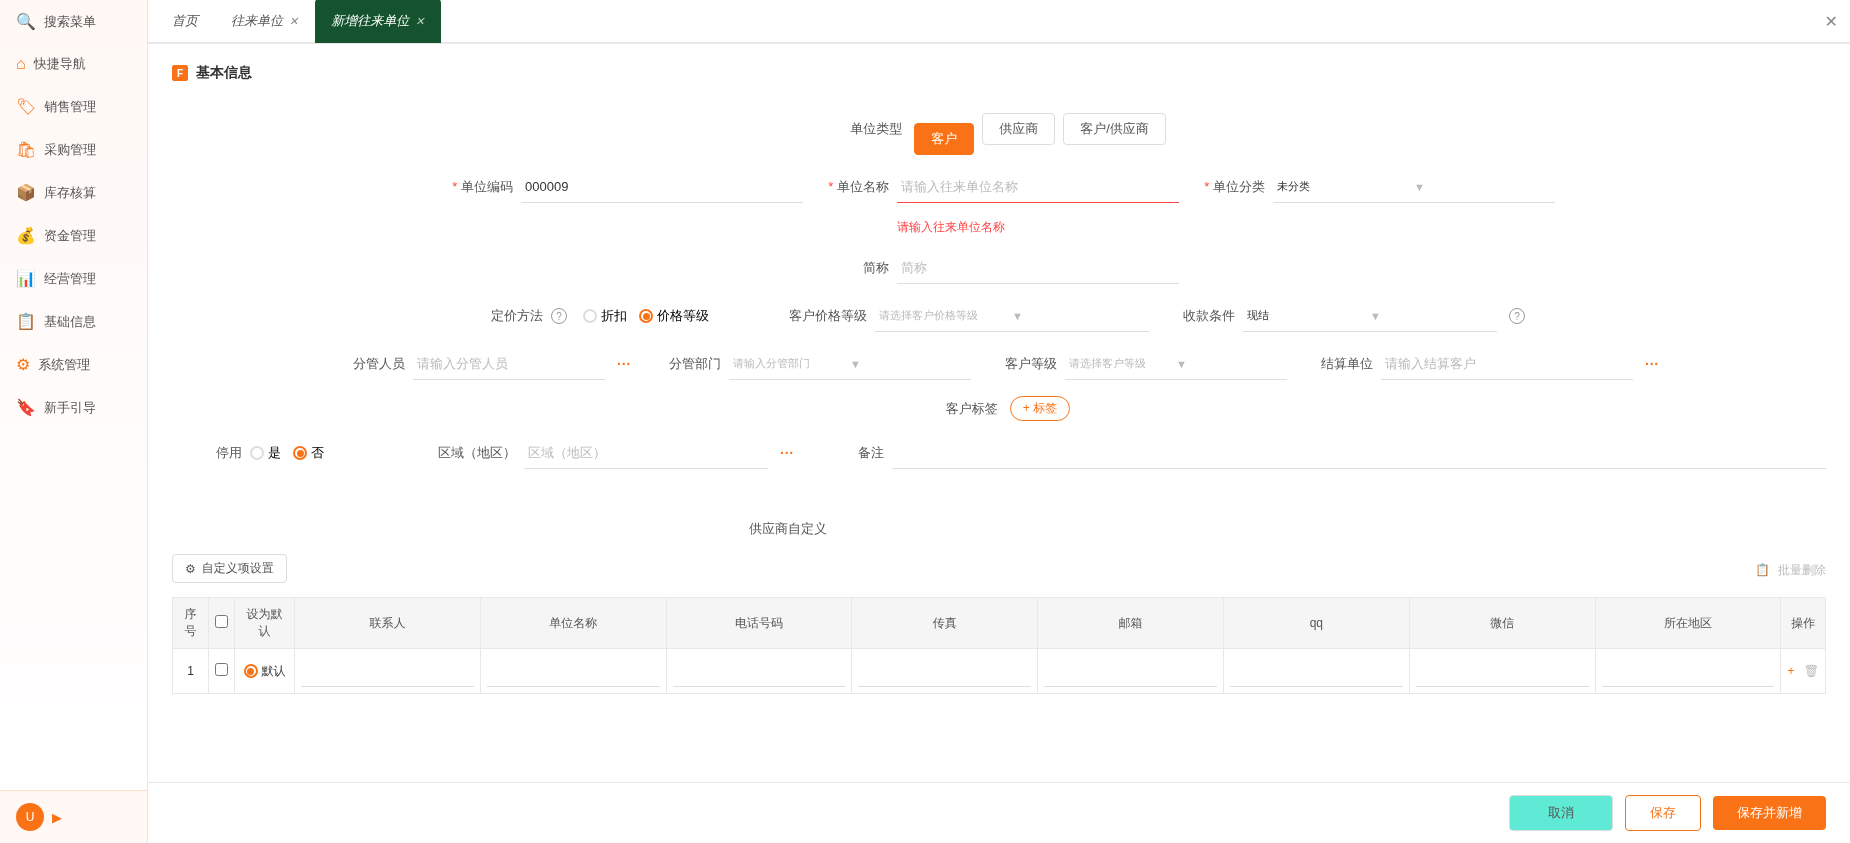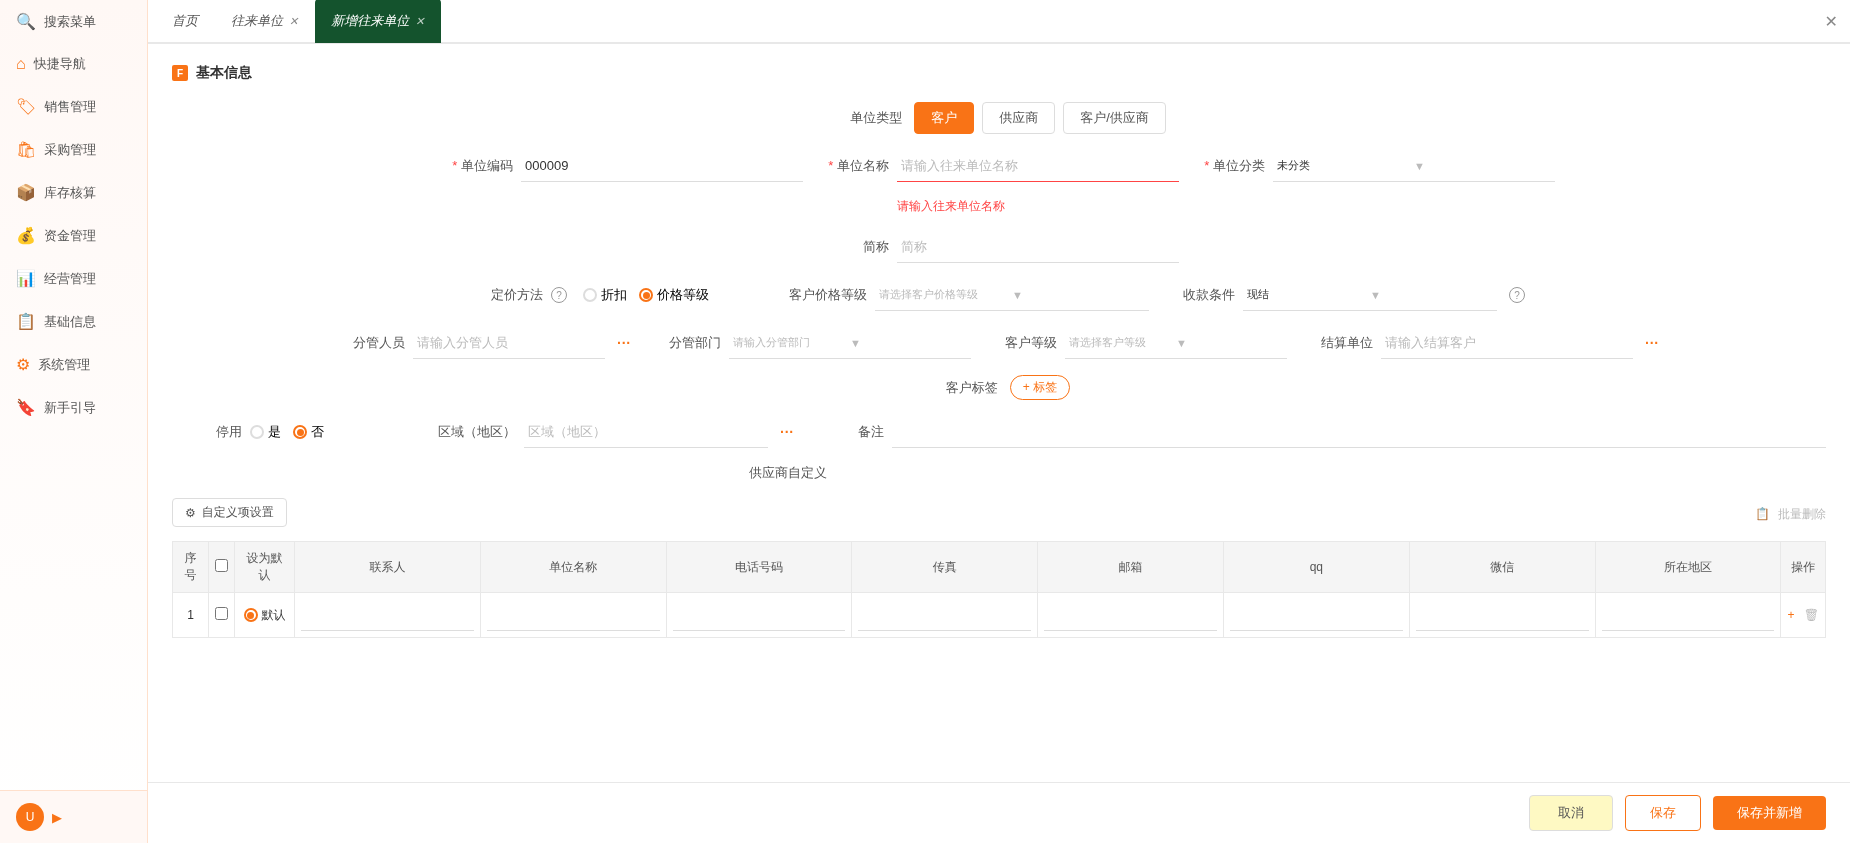--- a/index.html
+++ b/index.html
@@ -192,20 +192,21 @@
       border-radius: 4px;
       cursor: pointer;
       font-size: 13px;
       background: #fff;
       color: #555;
     }
     .type-btn.active {
       background: #f97316;
       border-color: #f97316;
       color: #fff;
+      margin-top: 21px;
     }
 
     
     .radio-group {
       display: flex;
       align-items: center;
       gap: 12px;
     }
     .radio-item {
       display: flex;
@@ -317,24 +318,24 @@
       display: flex;
       justify-content: flex-end;
       align-items: center;
       gap: 12px;
       padding: 12px 24px;
       background: #fff;
       border-top: 1px solid #e8e8e8;
       flex-shrink: 0;
     }
     .btn-cancel {
-      padding: 8px 28px;
+      padding: 8px 38px;
       border: 1px solid #ddd;
       border-radius: 4px;
-      background: #fef9c3;
+      background: #5eead4;
       color: #555;
       cursor: pointer;
       font-size: 13px;
     }
     .btn-save {
       padding: 8px 24px;
       border: 1px solid #f97316;
       border-radius: 4px;
       background: #fff;
       color: #f97316;
@@ -553,21 +554,21 @@
           <input class="form-input" type="text" style="flex: 1 1 0%;" placeholder="区域（地区）">
           <span class="more-btn">···</span>
         </div>
         <div class="form-field" style="flex:1;">
           <span class="form-label">备注</span>
           <input class="form-input" type="text" style="flex: 1 1 0%;">
         </div>
       </div>
 
       <div class="form-row">
-        <div class="form-field" style="max-width:500px;">
+        <div class="form-field" style="max-width:500px;margin-top:35px;">
           <span class="form-label">供应商自定义</span>
         </div>
       </div>
 
       <div style="display:flex; justify-content:space-between; align-items:center; margin-bottom:6px;">
         <button class="custom-settings-btn">
           <span>⚙</span>
           <span>自定义项设置</span>
         </button>
         <div class="batch-delete">

